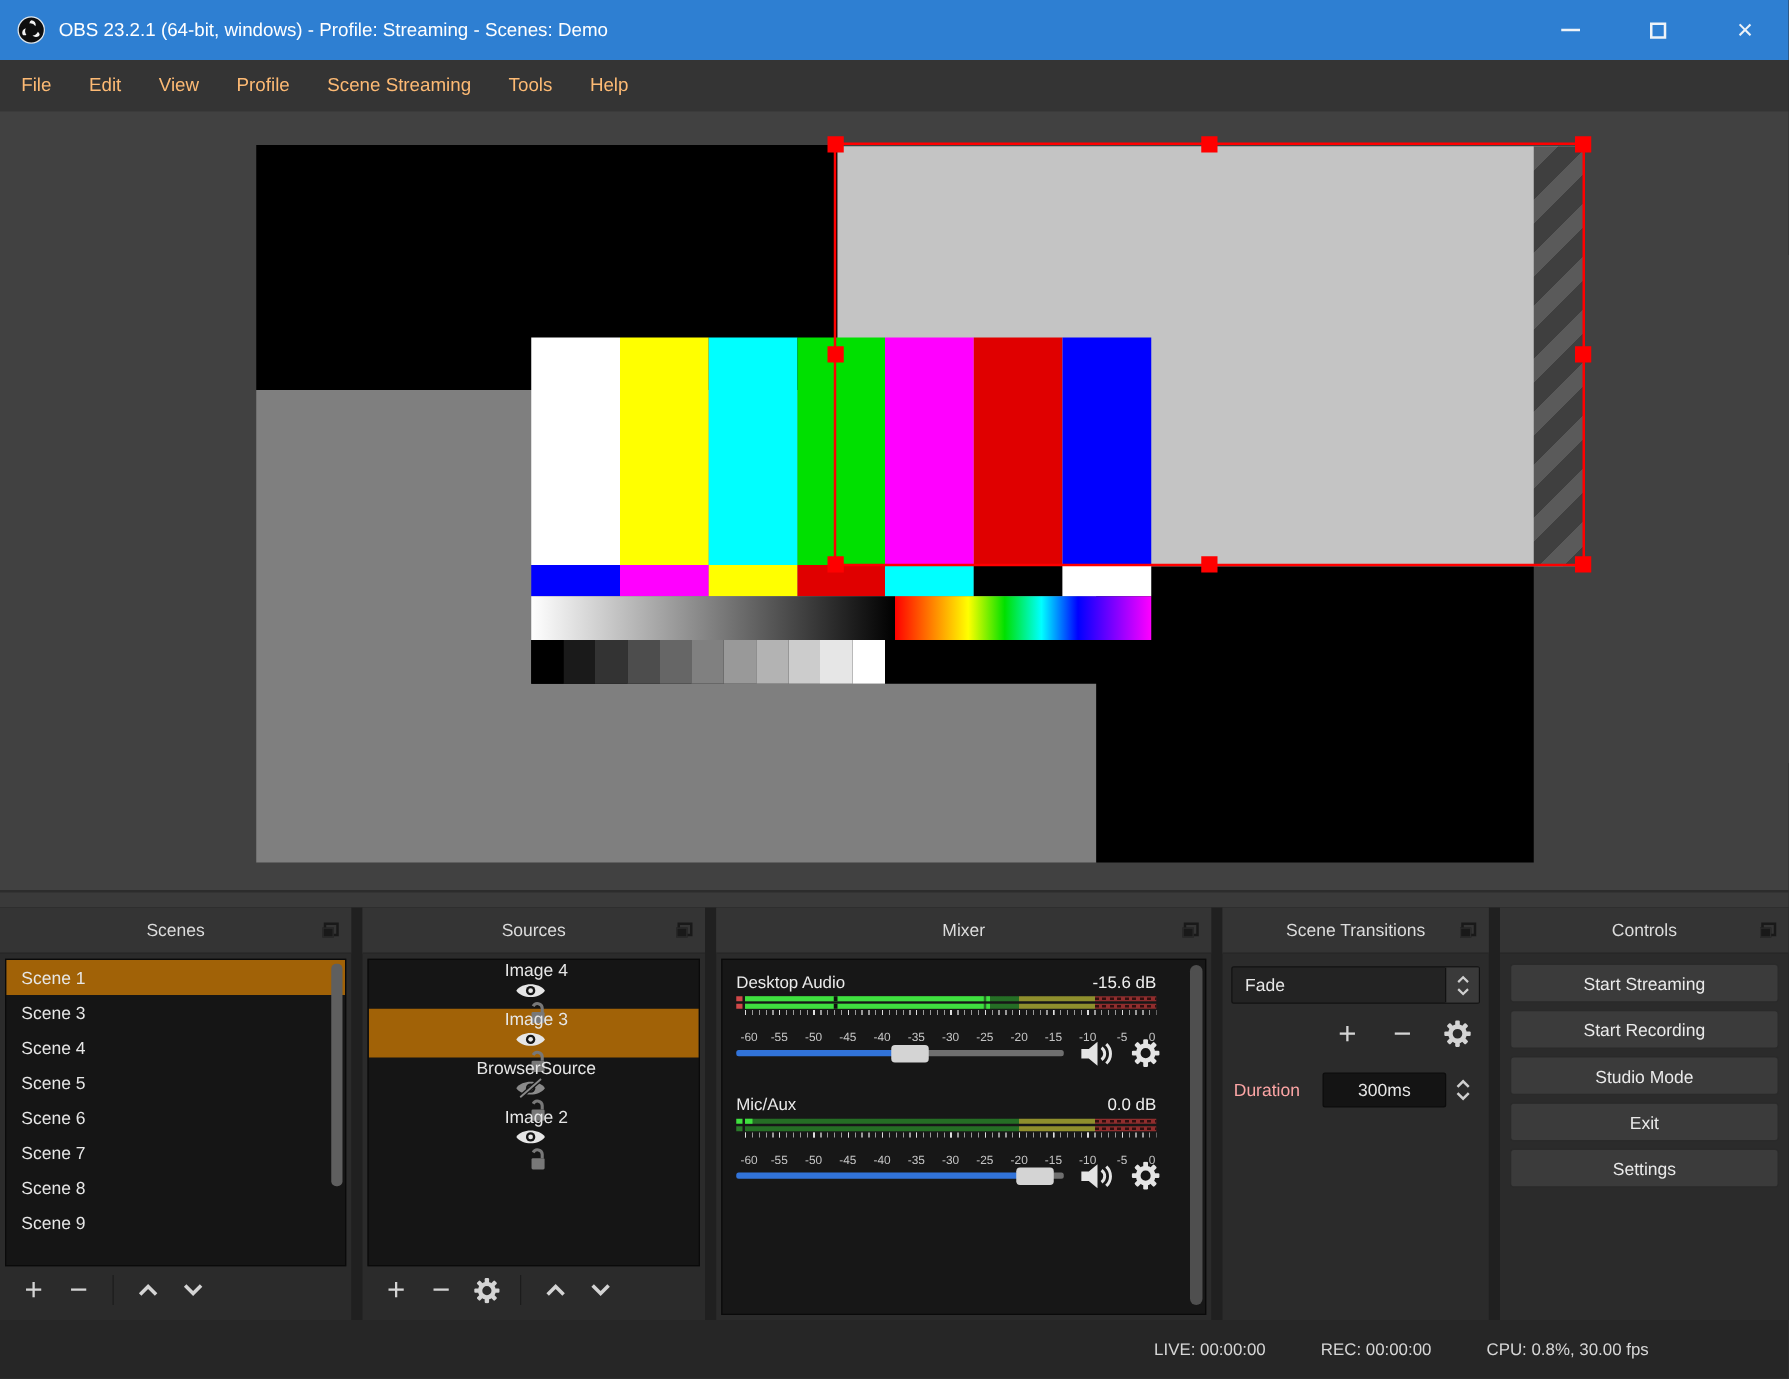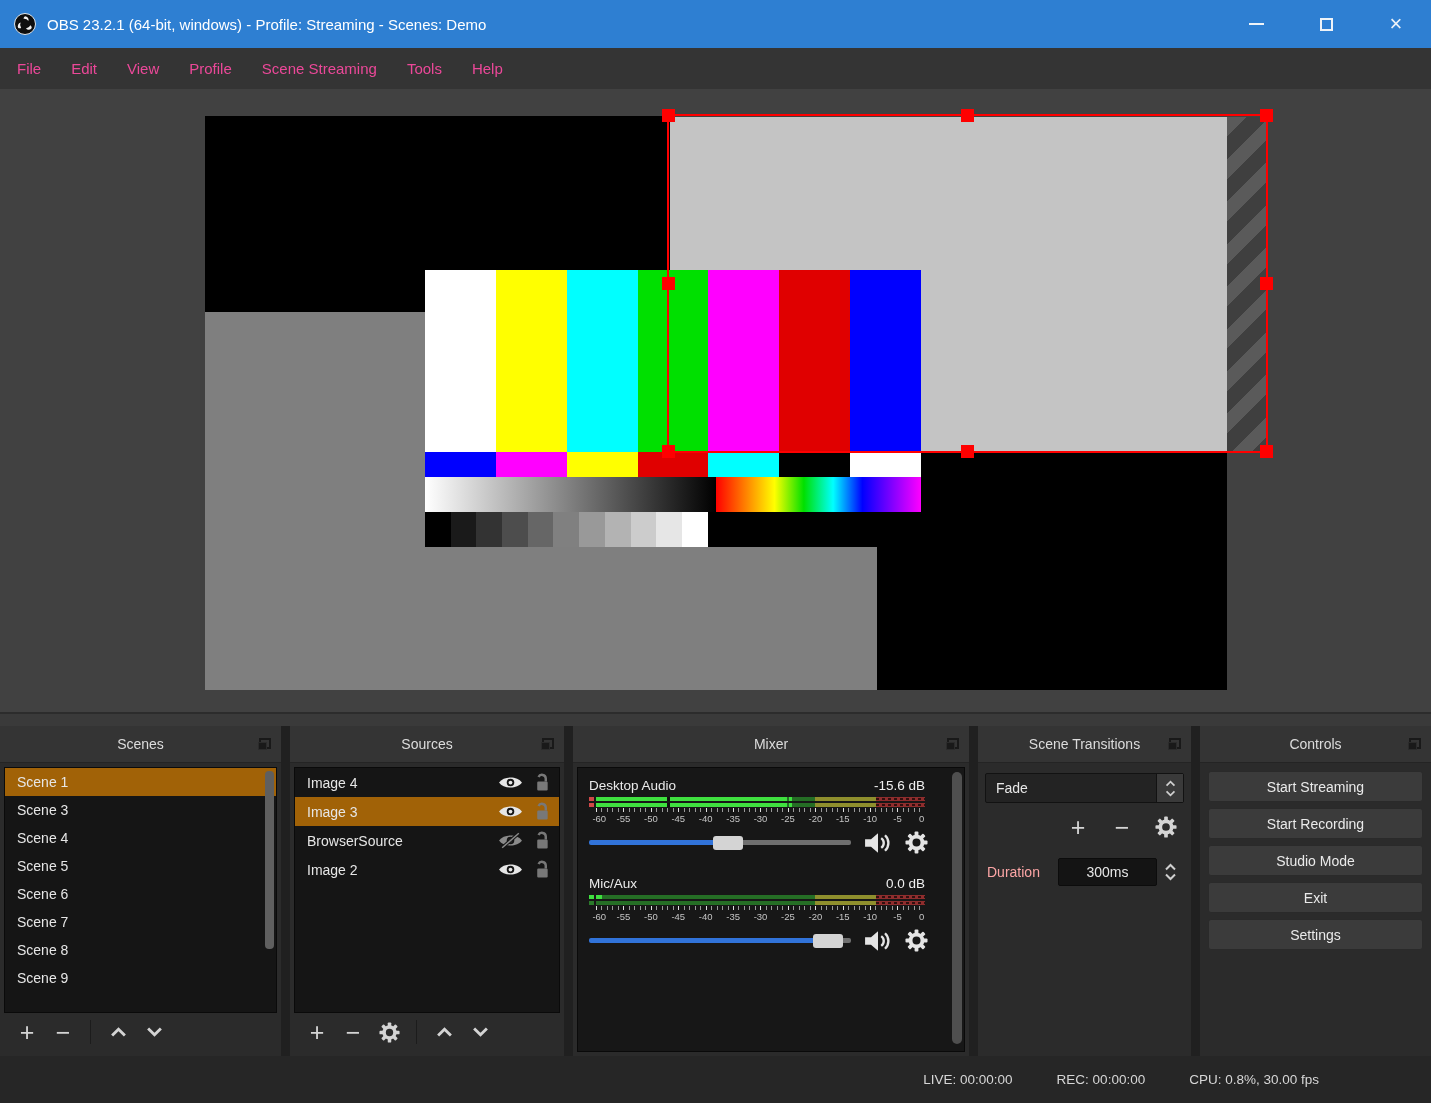--- a/index.html
+++ b/index.html
@@ -11,21 +11,21 @@
   .titlebar .logo { width:24px; height:24px; margin-left:13px; }
   .titlebar .title { margin-left:10px; font-size:15px; color:#ffffff; }
   .winbtns { position:absolute; right:0; top:0; height:48px; display:flex; }
   .winbtn { width:70px; height:48px; display:flex; align-items:center; justify-content:center; color:#eef3f8; }
   .glyph-min { width:15px; height:2px; background:#eef3f8; }
   .glyph-max { width:13px; height:13px; border:2px solid #eef3f8; }
   .glyph-close { font-size:22px; line-height:1; }
 
   
   .menubar { position:absolute; left:0; top:48px; width:1431px; height:41px; background:#343434; display:flex; align-items:center; padding-left:2px; }
-  .menuitem { padding:0 15px; font-size:15px; color:#ec4899; height:41px; display:flex; align-items:center; }
+  .menuitem { padding:0 15px; font-size:15px; color:#fdba74; height:41px; display:flex; align-items:center; }
 
   
   .canvas { position:absolute; left:0; top:89px; width:1431px; height:623px; background:#414141; overflow:hidden; }
   .splitter { position:absolute; left:0; top:712px; width:1431px; height:14px; background:#3a3a3a; border-top:2px solid #2c2c2c; }
   .abs { position:absolute; }
   .src-black-tl { left:205px; top:27px; width:465px; height:196px; background:#000; }
   .src-gray { left:205px; top:223px; width:672px; height:378px; background:#7f7f7f; }
   .src-black-br { left:877px; top:364px; width:350px; height:237px; background:#000; }
   .src-card { left:670px; top:28px; width:598px; height:336px; background:#c4c4c4; }
   .src-card .hatch { position:absolute; right:0; top:0; width:41px; height:100%;
@@ -49,21 +49,21 @@
   
   .docks { position:absolute; left:0; top:726px; width:1431px; height:330px; background:#202020; }
   .panel { position:absolute; top:0; height:330px; background:#2b2b2b; }
   .panel-h { height:37px; background:#343434; display:flex; align-items:center; justify-content:center; font-size:14px; color:#dcdcdc; position:relative; border-bottom:1px solid #242424; }
   .float-ico { position:absolute; right:10px; top:12px; width:13px; height:12px; }
   .float-ico::before { content:""; position:absolute; right:0; top:0; width:8px; height:7px; border:2px solid #191919; }
   .float-ico::after { content:""; position:absolute; left:0; bottom:0; width:7px; height:6px; background:#191919; border:1px solid #2b2b2b; }
   .listbox { margin:4px 4px 0 4px; height:246px; background:#151515; border:1px solid #0a0a0a; overflow:hidden; position:relative; }
   .lrow { height:28px; display:flex; align-items:center; padding:0 8px 0 12px; font-size:14px; color:#e6e6e6; }
   .lrow.sel { background:#a16207; }
-  .srow { height:29px; }
+  .srow { height:39px;flex-direction:column; }
   .srow .nm { flex:1; }
   .srow svg { flex:none; }
   .vsb { position:absolute; right:2px; top:3px; width:9px; border-radius:4px; background:#5f5f5f; }
   .toolbar { height:38px; display:flex; align-items:center; padding-left:10px; gap:2px; }
   .tbtn { width:34px; height:30px; display:flex; align-items:center; justify-content:center; color:#d4d4d4; font-size:25px; font-weight:400; }
   .tsep { width:1px; height:24px; background:#1c1c1c; margin:0 8px; }
 
   #p-scenes { left:0; width:281px; }
   #p-sources { left:290px; width:274px; }
   #p-mixer { left:573px; width:396px; }
@@ -84,21 +84,21 @@
   .mbar .lit { position:absolute; left:0; top:0; height:100%; background:#3fe03f; }
   .mbar .peak { position:absolute; top:0; width:3px; height:100%; background:#3fe03f; }
   .mbar .notch { position:absolute; top:0; width:3px; height:100%; background:#101010; }
   .mbar .dash { position:absolute; left:85%; right:0; top:1px; height:2px;
     background:repeating-linear-gradient(90deg,#000000aa 0 3px,transparent 3px 6px); }
   .m-ind { position:absolute; left:0; width:5px; height:4px; }
   .ticks { width:329px; margin-left:7px; height:4px;
     background-image:repeating-linear-gradient(90deg,#e0e0e0 0 1px,transparent 1px 27.4px),
                      repeating-linear-gradient(90deg,#9a9a9a 0 1px,transparent 1px 5.48px); }
   .ticklbls { position:relative; width:329px; margin-left:7px; height:13px; margin-bottom:6px; }
-  .ticklbls span { position:absolute; top:1px; font-size:9.5px; color:#c4c4c4; transform:translateX(-50%); }
+  .ticklbls span { position:absolute; top:13px; font-size:9.5px; color:#c4c4c4; transform:translateX(-50%); }
   .sliderrow { display:flex; align-items:center; gap:13px; width:349px; padding-right:10px; }
   .slider { flex:1; position:relative; height:5px; border-radius:2px; }
   .slider .knob { position:absolute; top:-4.5px; width:30px; height:14px; border-radius:3px; background:#d4d4d4; }
   .sl-desktop { background:linear-gradient(90deg,#3173d9 0 48%,#6f6f6f 48% 100%); }
   .sl-desktop .knob { left:48%; margin-left:-2px; }
   .sl-mic { background:linear-gradient(90deg,#3173d9 0 87%,#6f6f6f 87% 100%); }
   .sl-mic .knob { left:87%; margin-left:-4px; }
 
   
   .tbody { padding:0 7px; }

